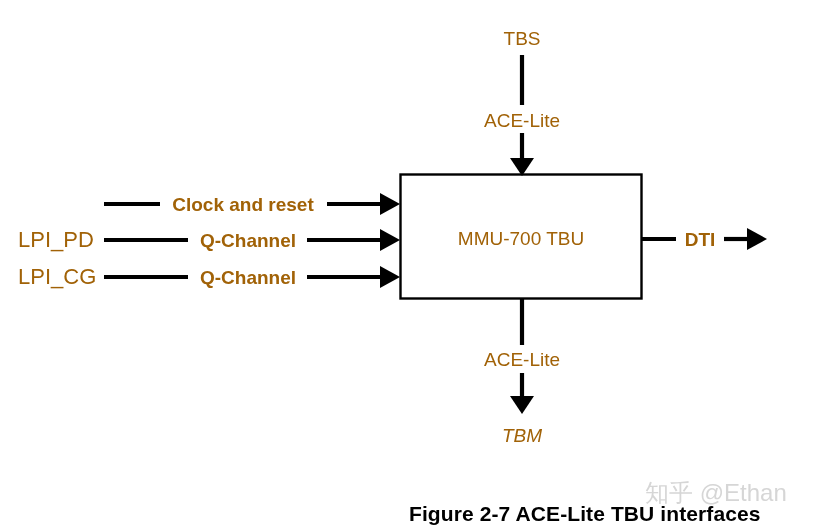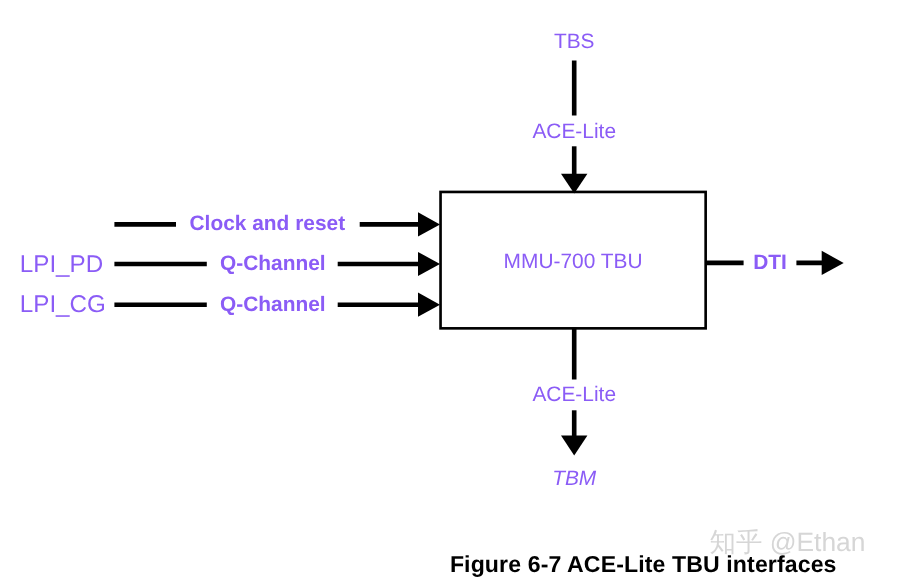--- a/index.html
+++ b/index.html
@@ -31,21 +31,21 @@
     width: 816px;
     height: 532px;
     display: block;
   }
 
   
   .lbl {
     position: absolute;
     white-space: nowrap;
     line-height: 1;
-    color: #8b5cf6;
+    color: #a16207;
   }
   .lbl.plain   { font-weight: 400; }
   .lbl.bold    { font-weight: 700; }
 
   
   .ctr { transform: translate(-50%, -50%); }
   
   .lmid { transform: translate(0, -50%); }
 
   
@@ -143,15 +143,15 @@
   <div class="lbl bold ctr sz-19 on-line" style="left:243px; top:204px;">Clock and reset</div>
 
   <div class="lbl plain lmid sz-20" style="left:18px; top:240px;">LPI_PD</div>
   <div class="lbl bold ctr sz-19 on-line" style="left:248px; top:240px;">Q-Channel</div>
 
   <div class="lbl plain lmid sz-20" style="left:18px; top:277px;">LPI_CG</div>
   <div class="lbl bold ctr sz-19 on-line" style="left:248px; top:277px;">Q-Channel</div>
 
   <div id="watermark">知乎 @Ethan</div>
 
-  <div id="figure-caption">Figure 6-7  ACE-Lite TBU interfaces</div>
+  <div id="figure-caption">Figure 2-7  ACE-Lite TBU interfaces</div>
 
 </div>
 
 </body></html>

